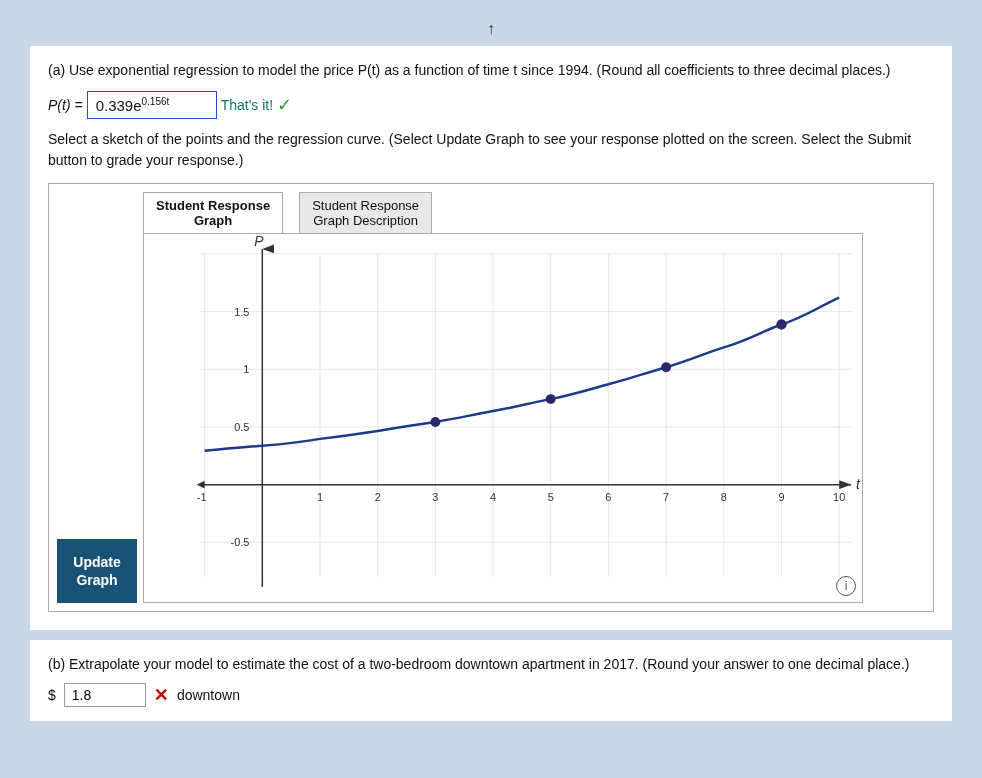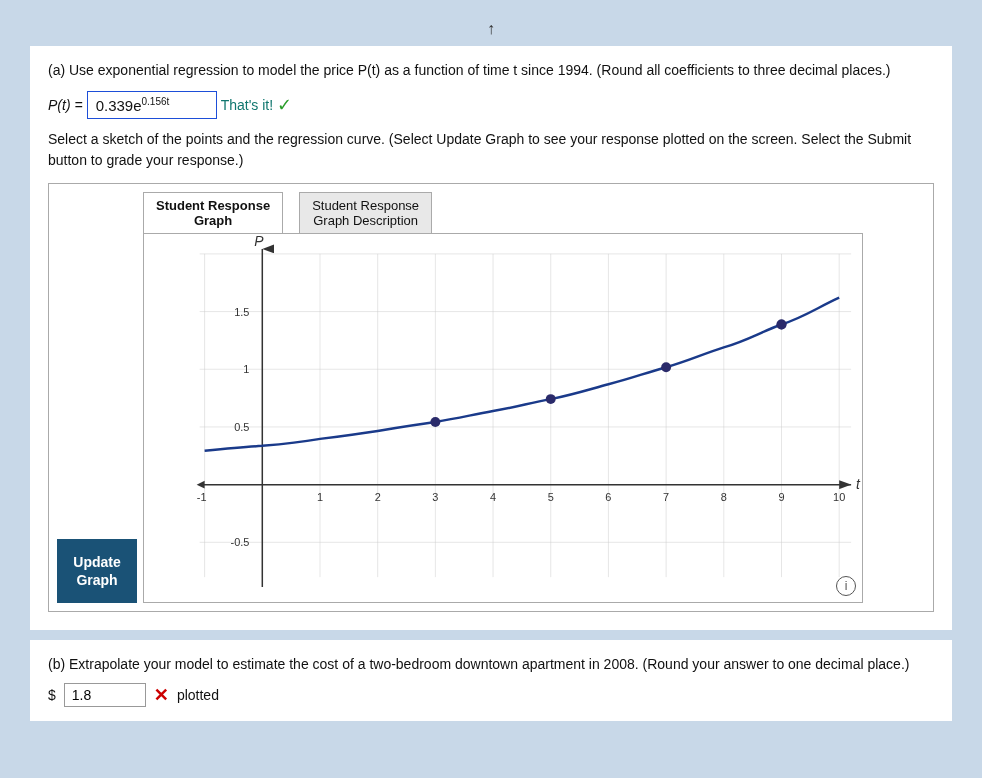--- a/index.html
+++ b/index.html
@@ -270,20 +270,20 @@
           <polygon points="52,252 60,248 60,256" fill="#333"></polygon>
         </svg>
 
         <div class="info-icon">i</div>
       </div>
     </div>
   </div>
 </div>
 
 <div class="part-b">
-  <div class="part-b-text">(b)  Extrapolate your model to estimate the cost of a two-bedroom downtown apartment in 2008. (Round your answer to one decimal place.)</div>
+  <div class="part-b-text">(b)  Extrapolate your model to estimate the cost of a two-bedroom downtown apartment in 2017. (Round your answer to one decimal place.)</div>
   <div class="answer-row">
     <span class="dollar-sign">$</span>
     <input class="answer-box" type="text" value="1.8" style="">
     <span class="x-mark">✕</span>
-    <span class="million-text">plotted</span>
+    <span class="million-text">downtown</span>
   </div>
 </div>
 
 </body></html>

